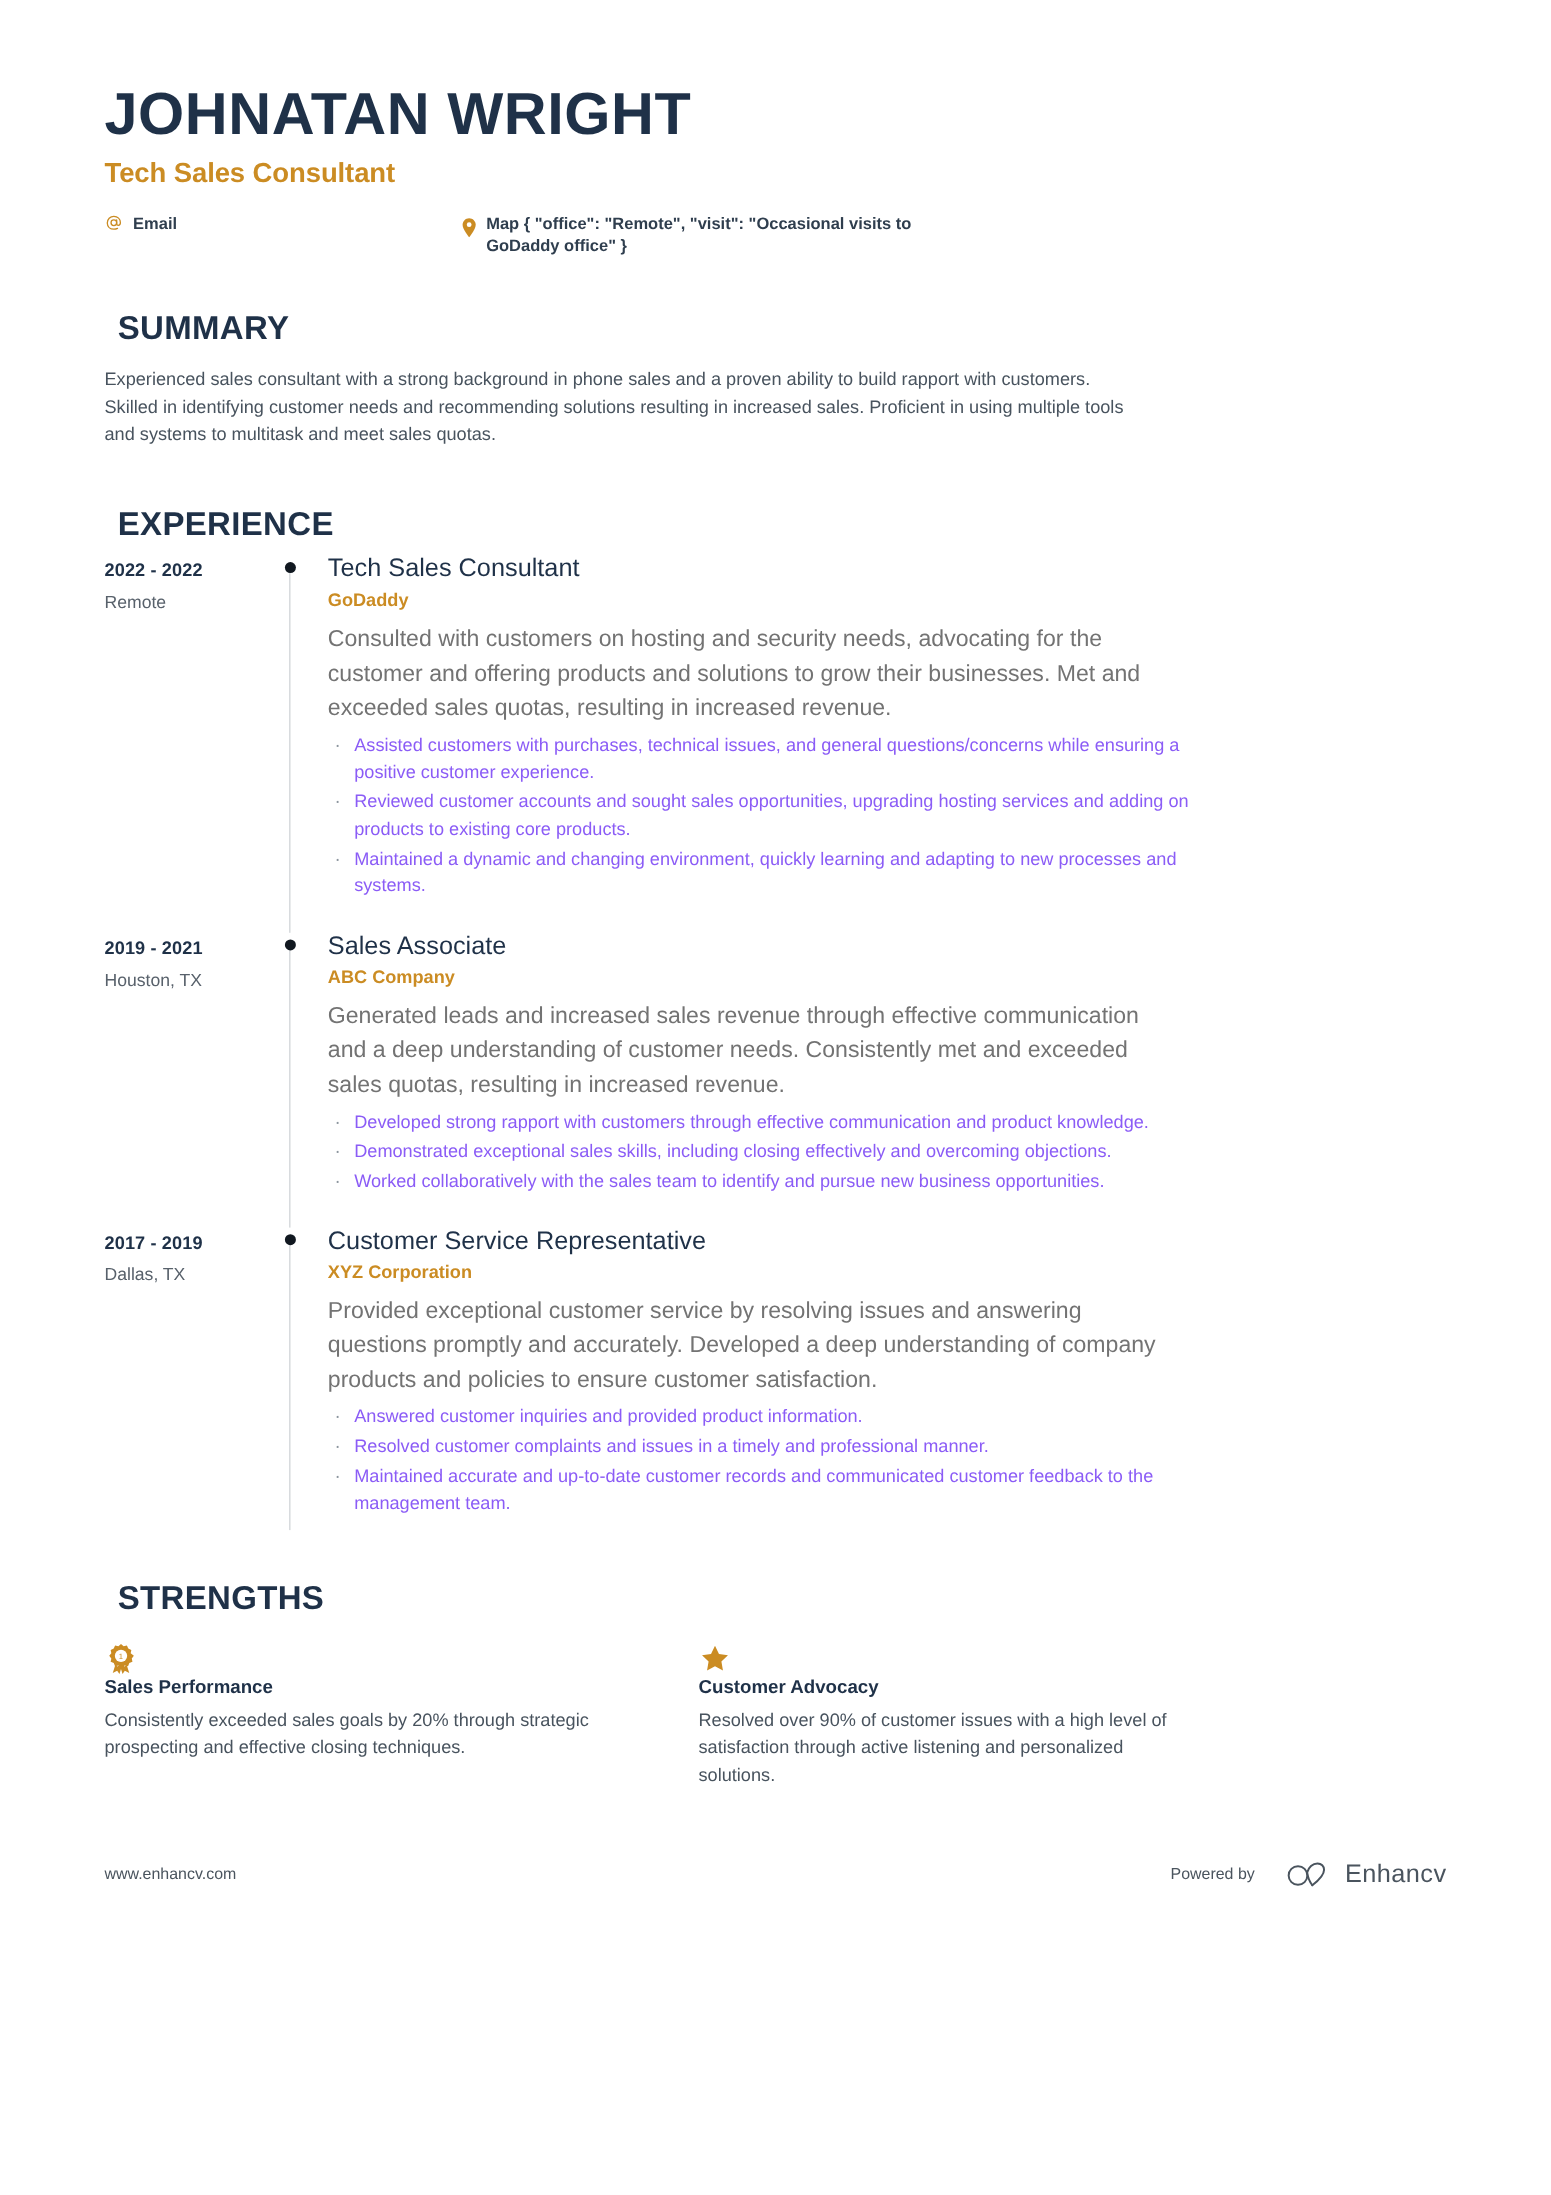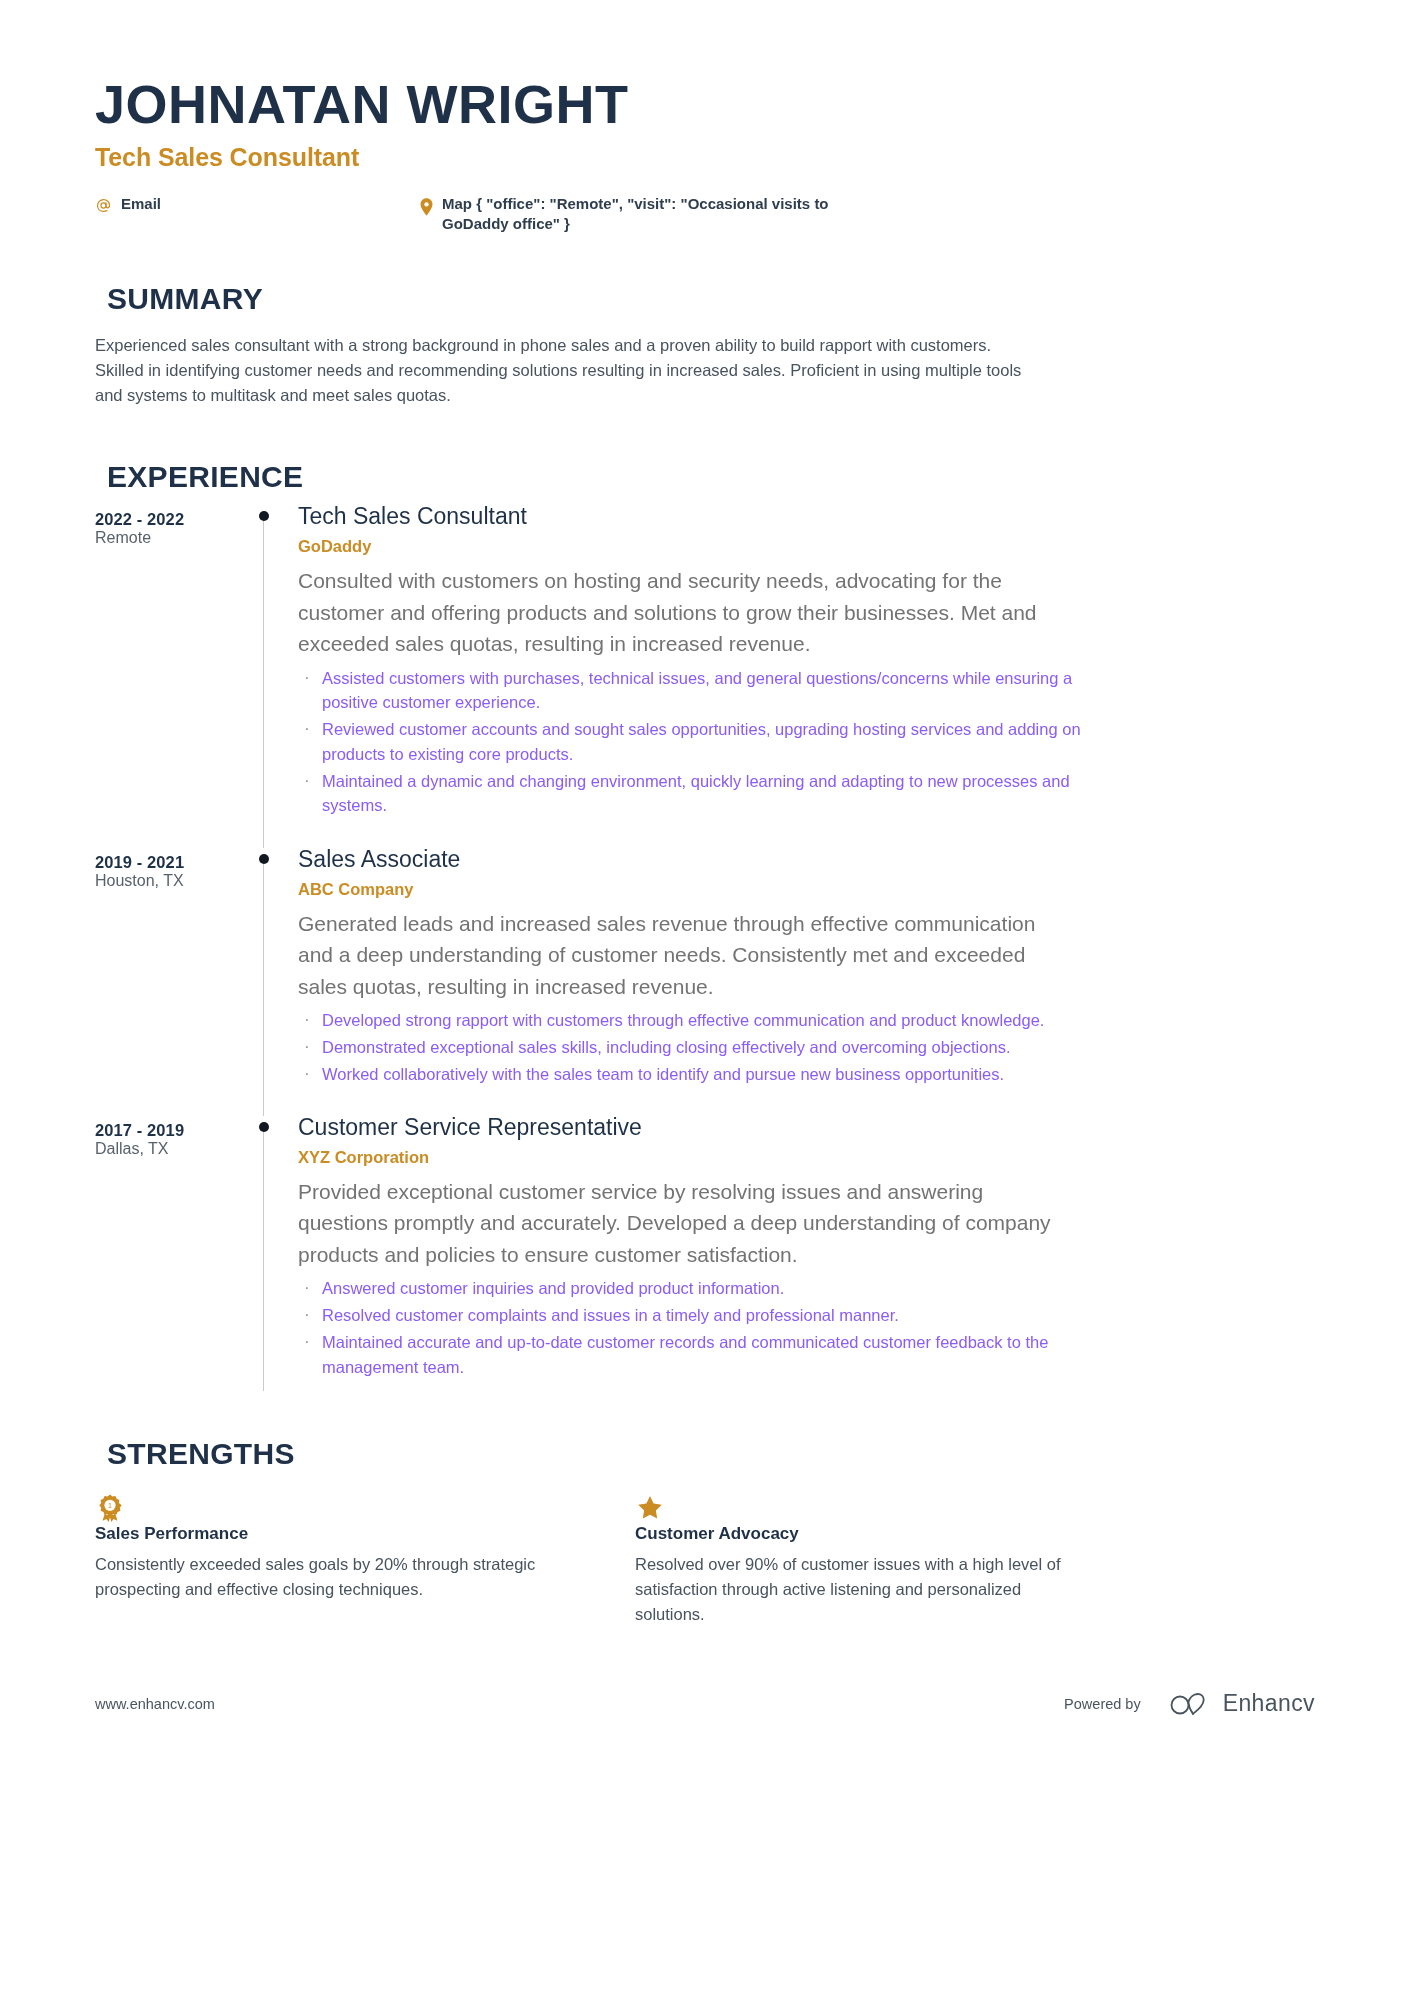--- a/index.html
+++ b/index.html
@@ -50,21 +50,21 @@
     gap: 0;
   }
   .contact-item {
     display: flex;
     align-items: flex-start;
     font-size: 15px;
     font-weight: 700;
     color: #2f3e4e;
     line-height: 1.35;
   }
-  .contact-item.email { width: 325px; align-items: flex-end; }
+  .contact-item.email { width: 325px; align-items: flex-start; }
   .contact-item .ic {
     color: #cb8c23;
     margin-right: 9px;
     flex: 0 0 auto;
     display: inline-flex;
     align-items: center;
     justify-content: center;
   }
   .at-icon {
     font-size: 17px;
@@ -108,20 +108,21 @@
   }
   .exp-dates {
     font-size: 16.5px;
     font-weight: 700;
     color: #1f3148;
     letter-spacing: 0.1px;
   }
   .exp-location {
     font-size: 16px;
     color: #58616b;
+    margin-top: 11px;
   }
   .exp-timeline {
     width: 43px;
     flex: 0 0 43px;
     position: relative;
   }
   .exp-timeline .line {
     position: absolute;
     left: 8px;
     top: 14px;

